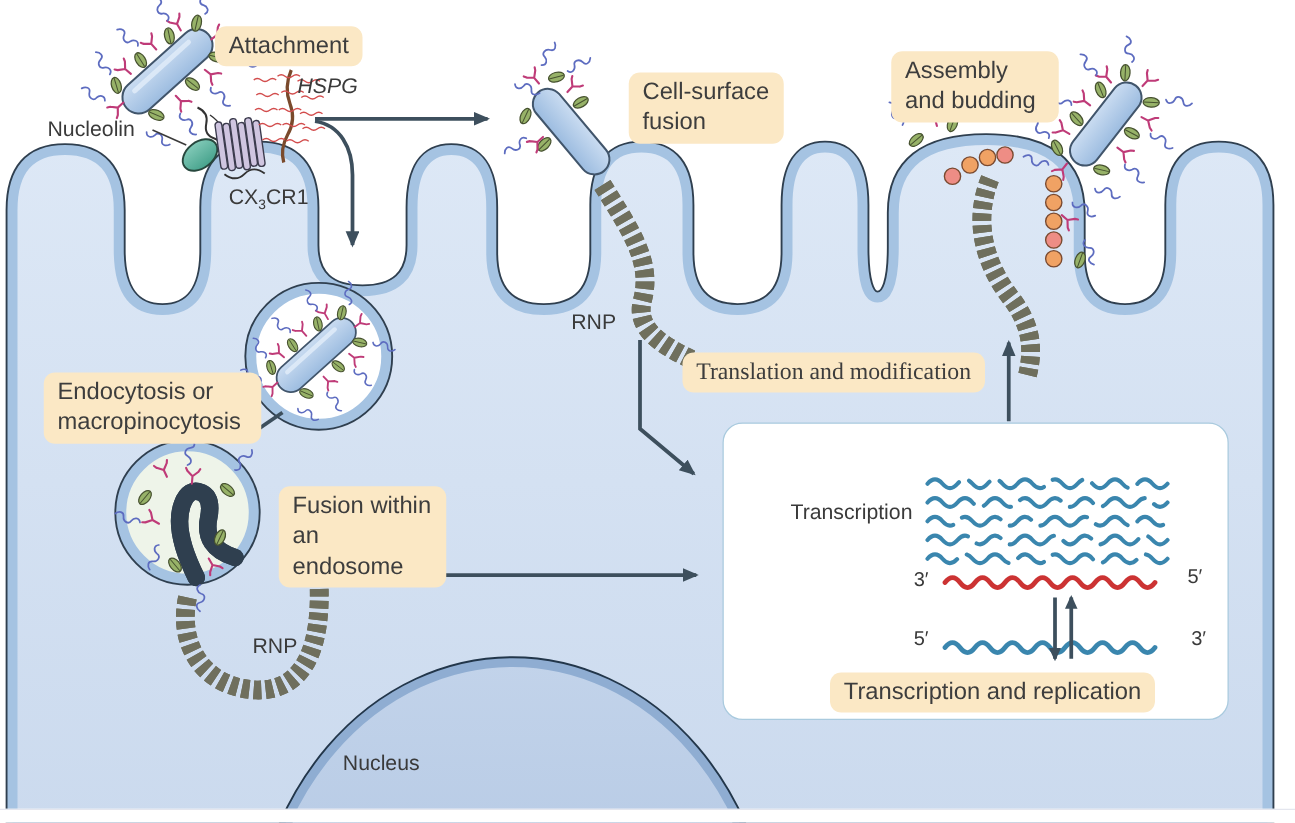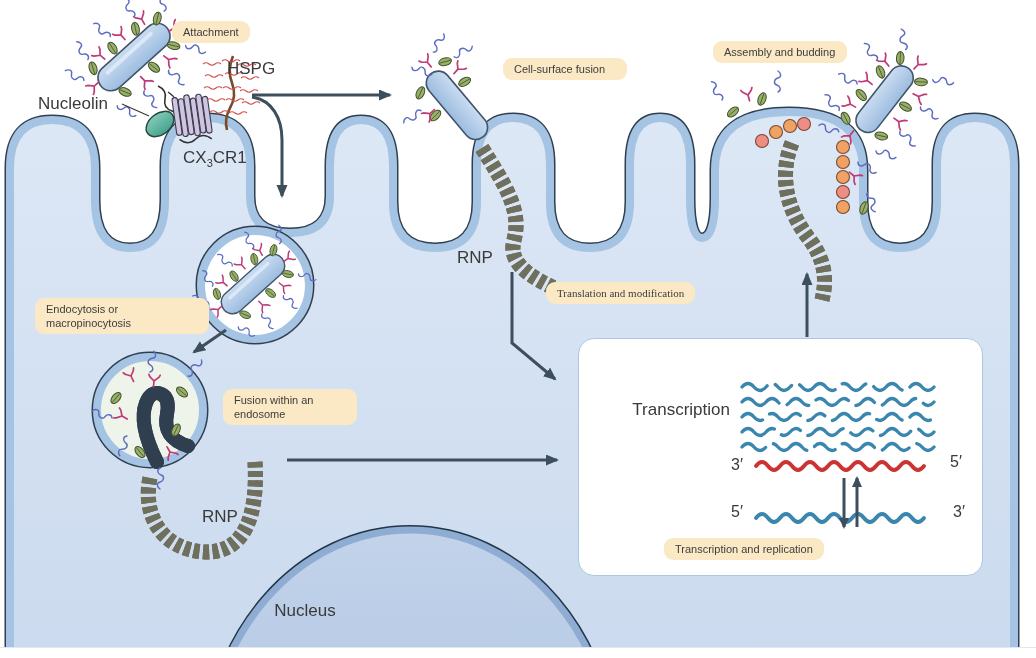--- a/index.html
+++ b/index.html
@@ -2,21 +2,21 @@
 <html><head>
 <meta charset="utf-8">
 <style>
   html,body{margin:0;padding:0;background:#ffffff;}
   #fig{position:relative;width:1036px;height:658px;overflow:hidden;background:#ffffff;
        font-family:"Liberation Sans",sans-serif;}
   #mainsvg{position:absolute;left:0;top:0;}
   .lbl{position:absolute;font-size:17px;color:#3a3a3a;line-height:1.15;}
   .sm{font-size:16px;}
   .tanbox{position:absolute;background:#fbe8c5;border-radius:9px;padding:4px 11px;
-          font-size:11px;line-height:1.28;color:#3d3d3d;}
+          font-size:19px;line-height:1.28;color:#3d3d3d;}
   .nowrap{white-space:nowrap;}
   .ctr{text-align:center;}
   .rt{text-align:right;}
   #panel{position:absolute;left:578px;top:338px;width:405px;height:238px;
          background:#ffffff;border:1.5px solid #a9cade;border-radius:16px;box-sizing:border-box;}
   #bottomstrip{position:absolute;left:0;top:647px;width:1036px;height:11px;background:#ffffff;
                border-top:1px solid #e4e6ee;}
   sub.cx{font-size:11px;}
 </style>
 </head>
@@ -266,21 +266,21 @@
   </div>
 
   <div class="tanbox nowrap" style="left:172px;top:21px;">Attachment</div>
   <div class="tanbox" style="left:503px;top:58px;width:102px;">Cell-surface fusion</div>
   <div class="tanbox" style="left:713px;top:41px;width:112px;">Assembly and budding</div>
   <div class="tanbox" style="left:35px;top:264px;width:152px;margin-top:34px;">Endocytosis or macropinocytosis</div>
   <div class="tanbox" style="left:223px;top:389px;width:112px;">Fusion within an endosome</div>
   <div class="tanbox nowrap" style="left:546px;top:282px;font-family:Liberation Serif, serif;">Translation and modification</div>
   <div class="tanbox nowrap" style="left:651px;top:538px;margin-left:13px;">Transcription and replication</div>
 
-  <div class="lbl nowrap" style="left:227px;top:59px;">HSPG</div>
+  <div class="lbl nowrap" style="left:238px;top:59px;font-style:italic;">HSPG</div>
   <div class="lbl nowrap" style="left:38px;top:94px;">Nucleolin</div>
   <div class="lbl nowrap" style="left:183px;top:148px;">
     <span>CX</span><sub class="cx">3</sub><span>CR1</span>
   </div>
   <div class="lbl nowrap" style="left:457px;top:248px;">RNP</div>
   <div class="lbl nowrap" style="left:202px;top:507px;">RNP</div>
   <div class="lbl ctr" style="left:260px;top:601px;width:90px;">Nucleus</div>
 
   <div class="lbl rt" style="left:588px;top:400px;width:142px;">Transcription</div>
   <div class="lbl sm nowrap" style="left:731px;top:456px;">3′</div>

